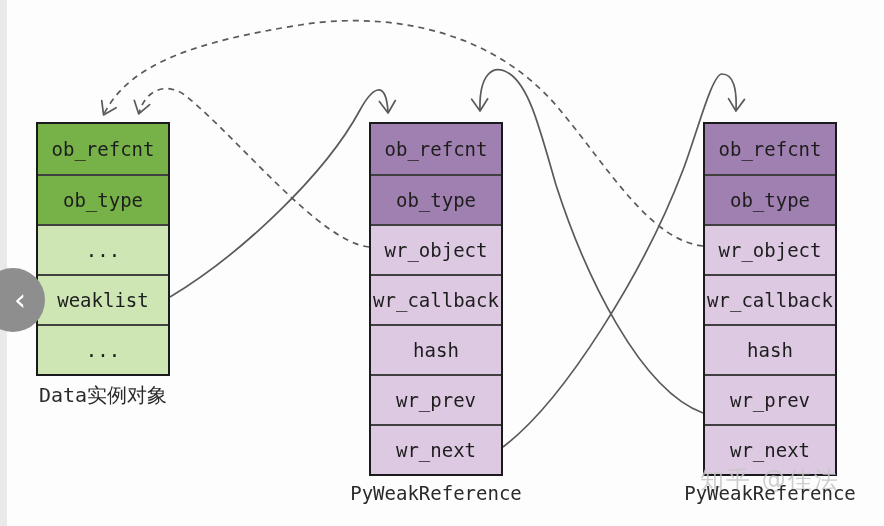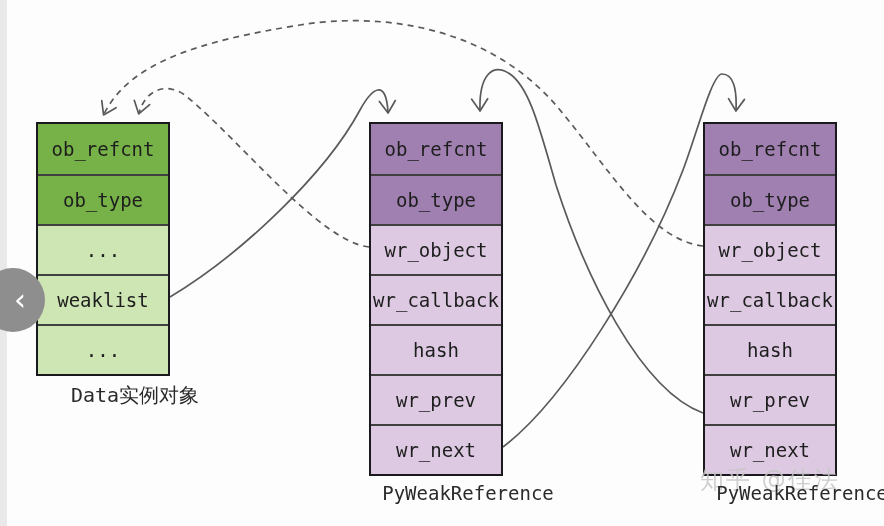--- a/index.html
+++ b/index.html
@@ -11,21 +11,21 @@
   .edge-strip{position:absolute;left:0;top:0;width:7px;height:526px;background:#e9e9e9;}
   #arrows{position:absolute;left:0;top:0;width:884px;height:526px;z-index:1;}
   .struct-table{position:absolute;z-index:2;border:2px solid #1a1a1e;box-sizing:border-box;}
   .struct-row{
     box-sizing:border-box;display:flex;align-items:center;justify-content:center;
     font-size:19px;color:#1d1d1d;letter-spacing:0px;white-space:nowrap;
   }
   .struct-row + .struct-row{border-top:2px solid #404040;}
   .table-caption{
     position:absolute;z-index:3;text-align:center;color:#2a2a2a;
-    font-size:19px;white-space:nowrap;transform:translateX(-50%);margin-left:32px;
+    font-size:19px;white-space:nowrap;transform:translateX(-50%);
   }
   .watermark{
     position:absolute;z-index:2;color:#c6c6c6;opacity:0.85;
     font-size:24px;letter-spacing:2px;white-space:nowrap;
     font-family:"DejaVu Sans","Liberation Sans",sans-serif;
   }
   .prev-btn{
     position:absolute;z-index:5;left:-19px;top:268px;width:64px;height:64px;
     border-radius:50%;background:#8e8e8e;border:none;cursor:pointer;
     display:flex;align-items:center;justify-content:center;padding:0;

